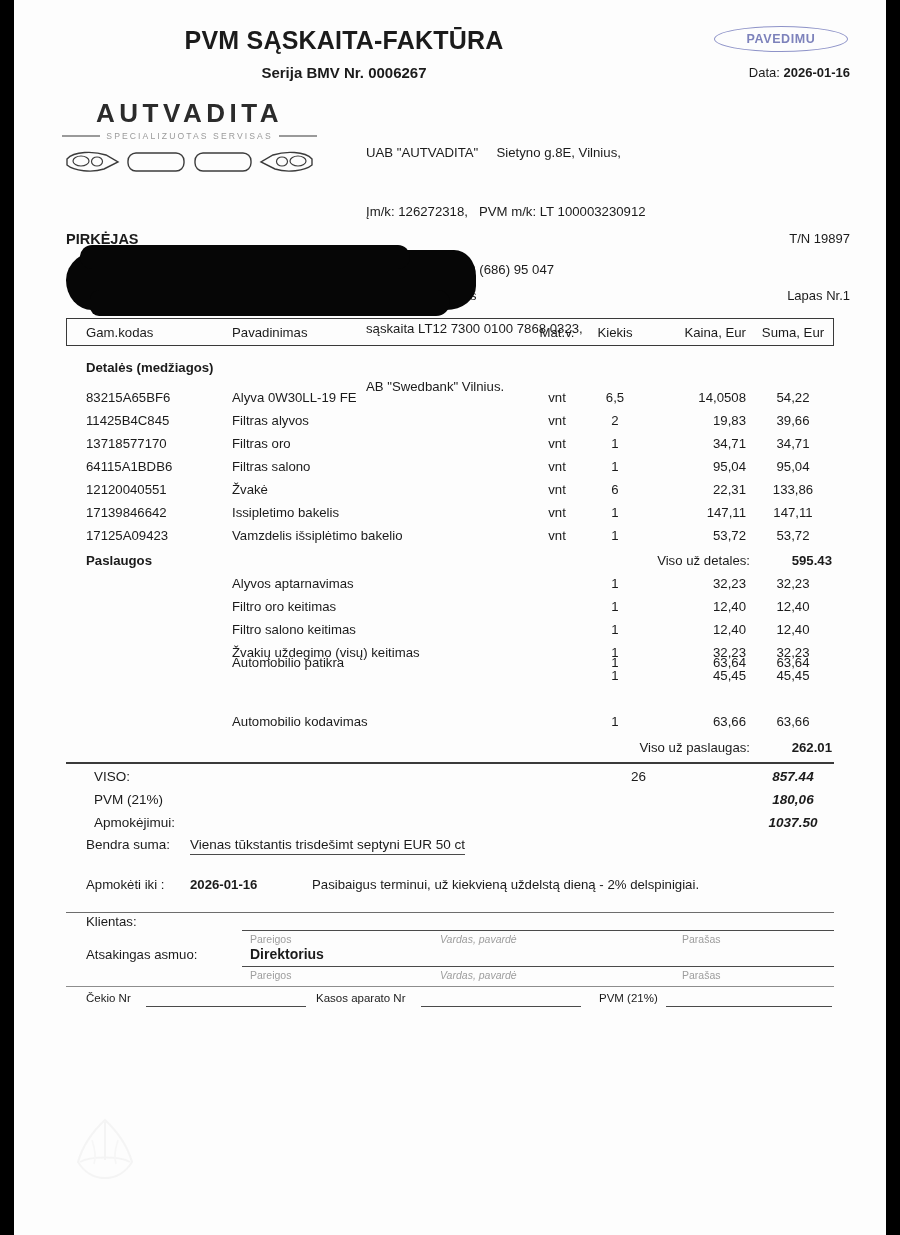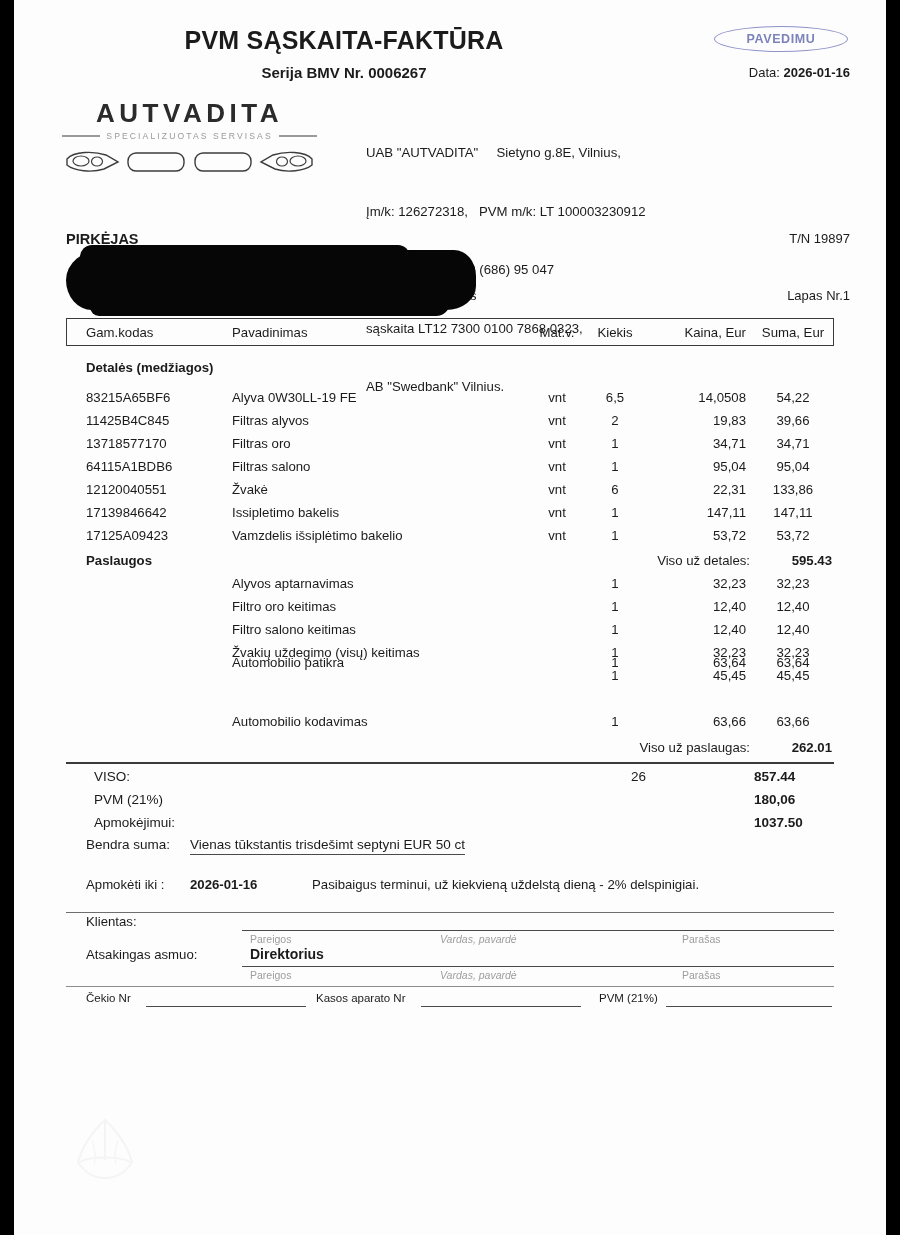--- a/index.html
+++ b/index.html
@@ -244,21 +244,21 @@
   .tot-row {
     position: absolute;
     left: 52px;
     width: 768px;
     height: 22px;
     font-size: 13.5px;
     line-height: 22px;
   }
   .tot-label { position: absolute; left: 28px; }
   .tot-qty   { position: absolute; left: 518px; width: 62px; text-align: right; }
-  .tot-val   { position: absolute; left: 688px; width: 78px; text-align: left; font-weight: bold; }
+  .tot-val   { position: absolute; left: 688px; width: 78px; text-align: center; font-weight: bold; font-style: italic; }
 
   .words-row {
     position: absolute;
     left: 52px; top: 837px;
     width: 768px;
     font-size: 13.5px;
   }
   .words-row .lbl { position: absolute; left: 20px; }
   .words-row .val {
     position: absolute; left: 124px;

